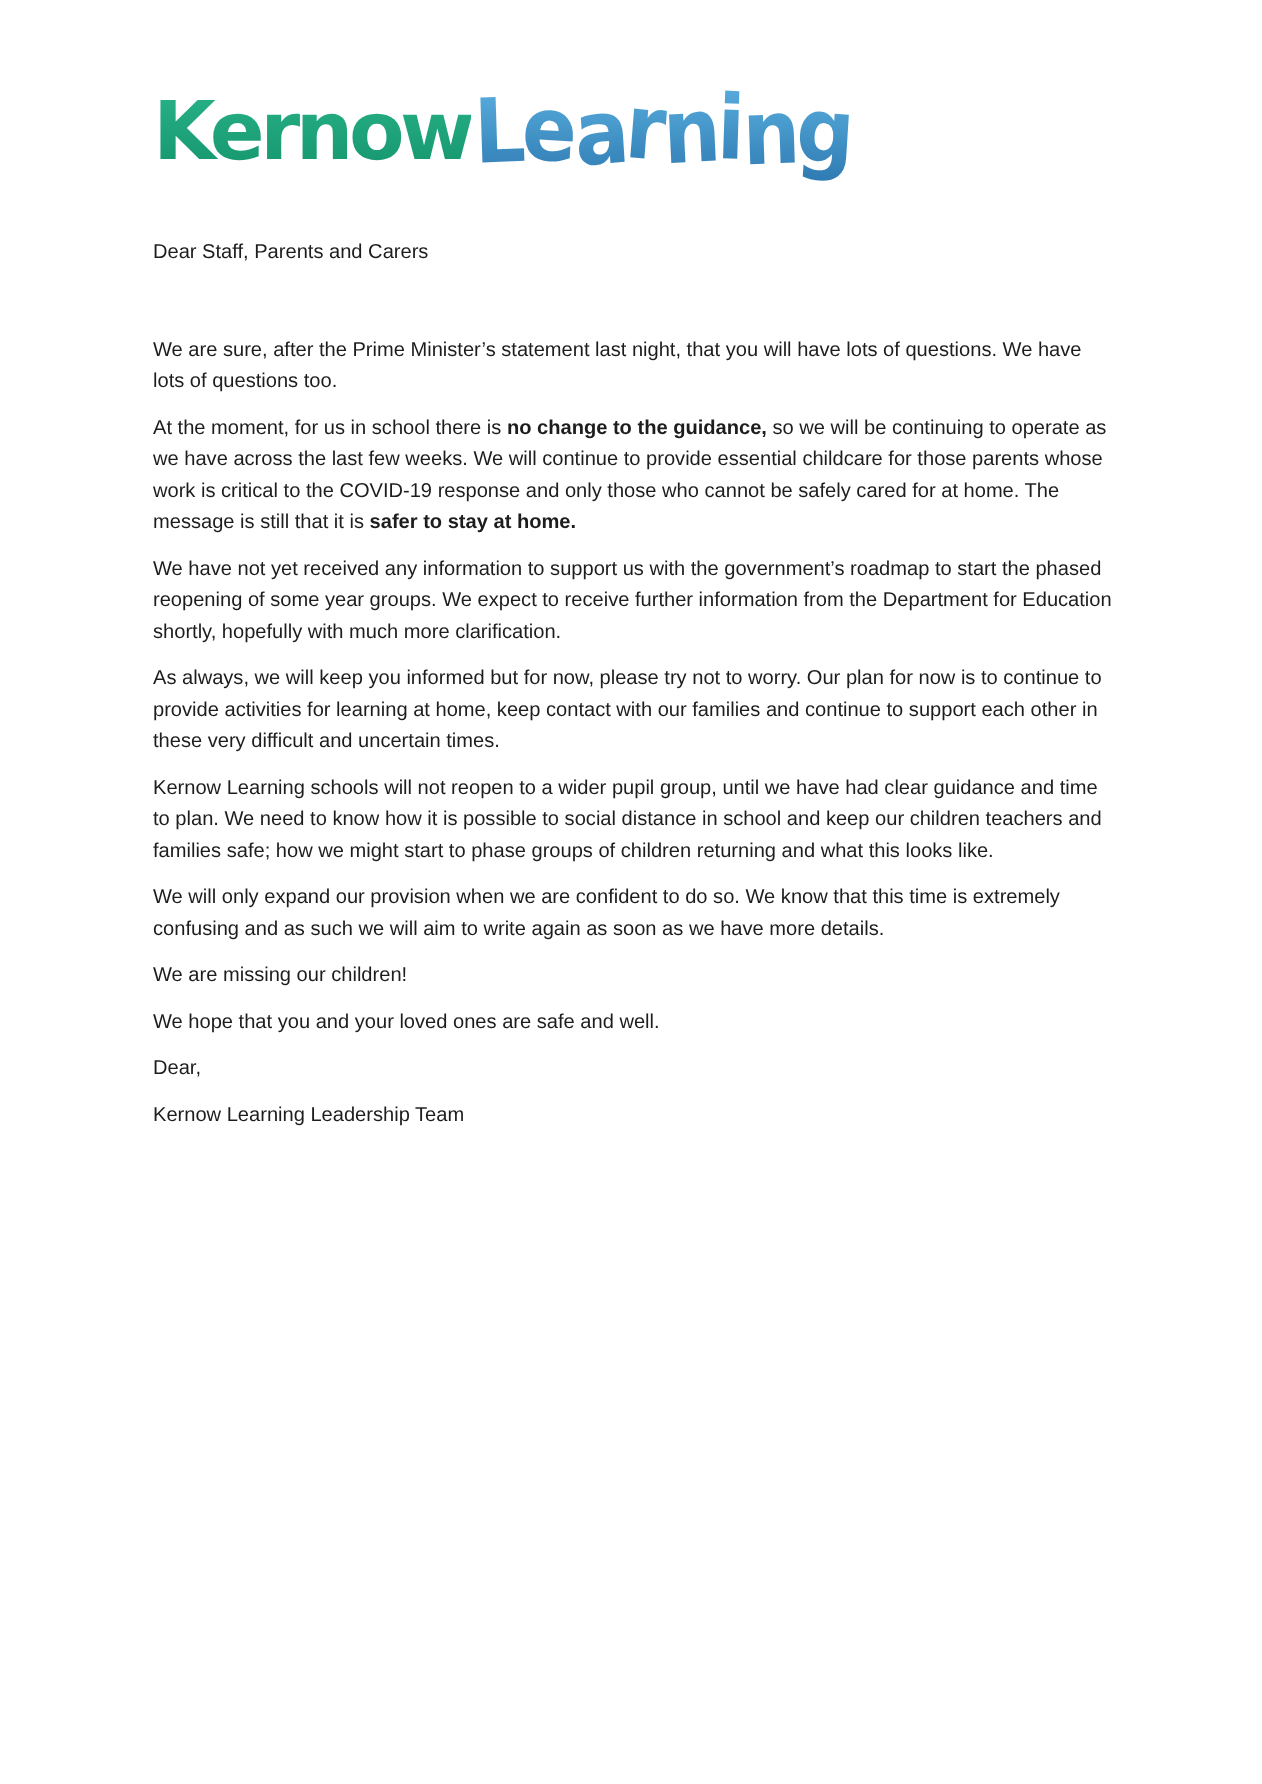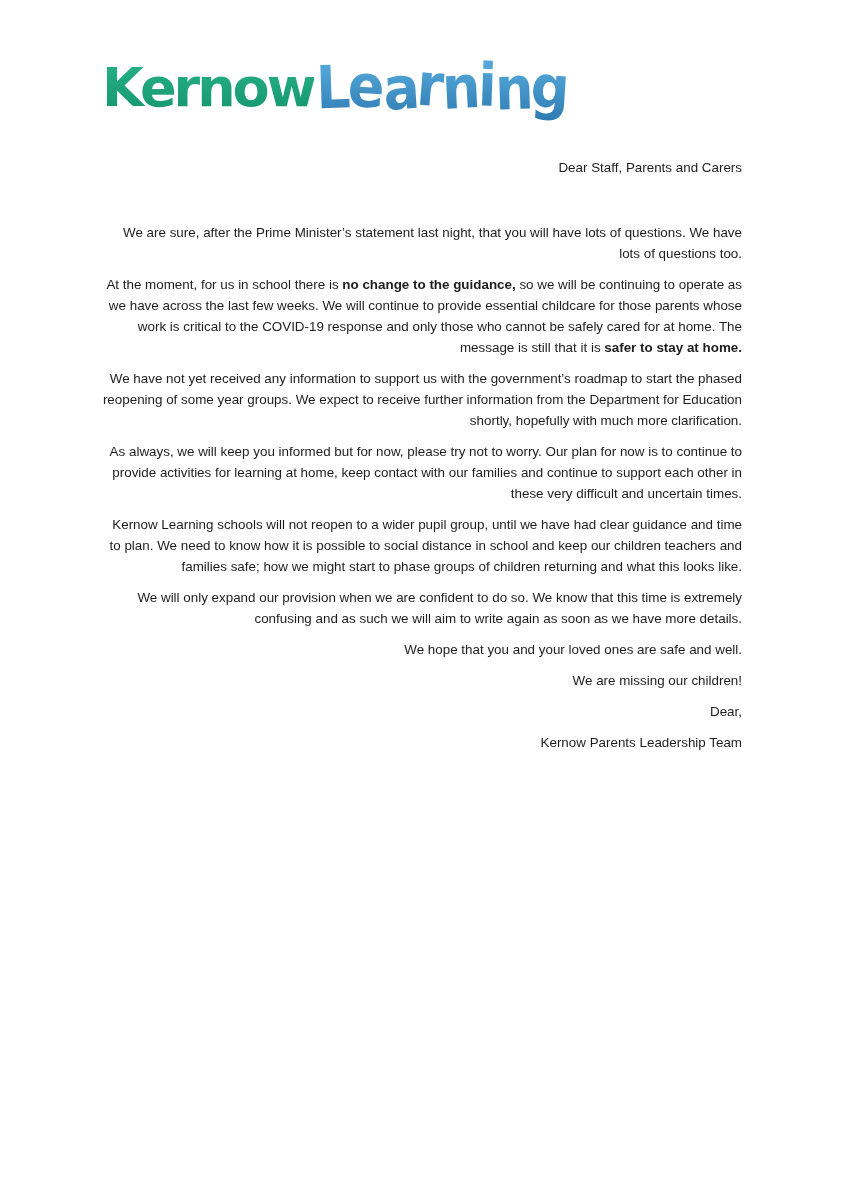--- a/index.html
+++ b/index.html
@@ -67,21 +67,20 @@
     position: absolute;
     left: 102px;
     top: 157px;
     width: 640px;
     font-size: 13.4px;
     line-height: 21px;
     color: #1d1d1d;
   }
   .para {
     margin: 0 0 10px 0;
-    text-align: right;
   }
   .salutation {
     margin-bottom: 44px;
   }
   .bold {
     font-weight: bold;
   }
 </style>
 </head>
 <body>
@@ -93,22 +92,22 @@
   <div class="content">
     <p class="para salutation">Dear Staff, Parents and Carers</p>
 
     <div id="letter-body">
         <p class="para"><span class="">We are sure, after the Prime Minister’s statement last night, that you will have lots of questions. We have lots of questions too.</span></p>
         <p class="para"><span class="">At the moment, for us in school there is </span><span class="bold">no change to the guidance,</span><span class=""> so we will be continuing to operate as we have across the last few weeks. We will continue to provide essential childcare for those parents whose work is critical to the COVID-19 response and only those who cannot be safely cared for at home. The message is still that it is </span><span class="bold">safer to stay at home.</span></p>
         <p class="para"><span class="">We have not yet received any information to support us with the government’s roadmap to start the phased reopening of some year groups. We expect to receive further information from the Department for Education shortly, hopefully with much more clarification.</span></p>
         <p class="para"><span class="">As always, we will keep you informed but for now, please try not to worry. Our plan for now is to continue to provide activities for learning at home, keep contact with our families and continue to support each other in these very difficult and uncertain times.</span></p>
         <p class="para"><span class="">Kernow Learning schools will not reopen to a wider pupil group, until we have had clear guidance and time to plan. We need to know how it is possible to social distance in school and keep our children teachers and families safe; how we might start to phase groups of children returning and what this looks like.</span></p>
         <p class="para"><span class="">We will only expand our provision when we are confident to do so. We know that this time is extremely confusing and as such we will aim to write again as soon as we have more details.</span></p>
+        <p class="para"><span class="">We are missing our children!</span></p>
         <p class="para"><span class="">We hope that you and your loved ones are safe and well.</span></p>
-        <p class="para"><span class="">We are missing our children!</span></p>
       </div>
 
     <p class="para">Dear,</p>
 
-    <p class="para">Kernow Parents Leadership Team</p>
+    <p class="para">Kernow Learning Leadership Team</p>
   </div>
 
 </div>
 
 </body></html>

